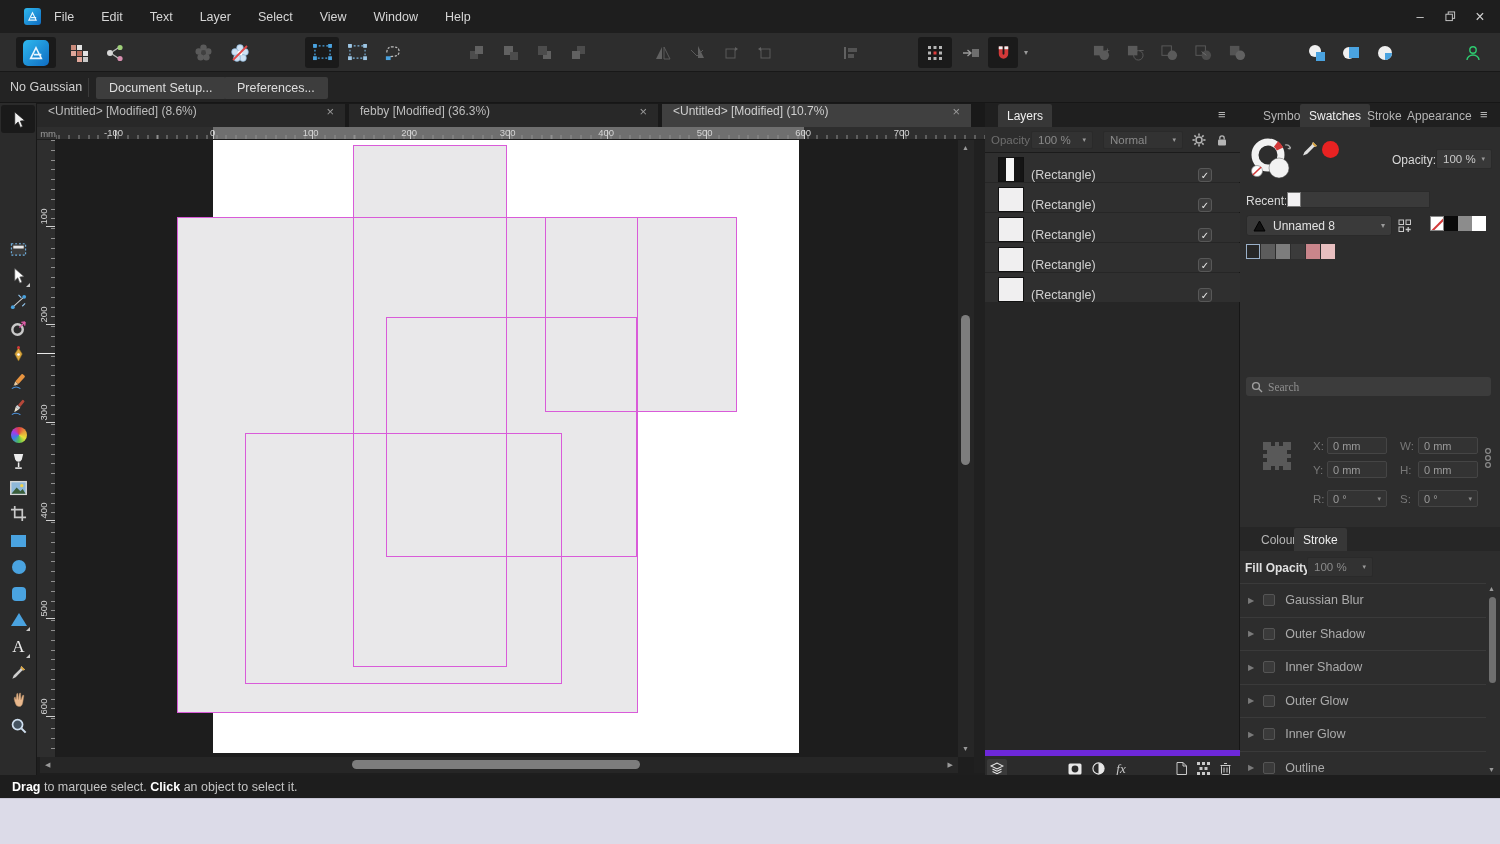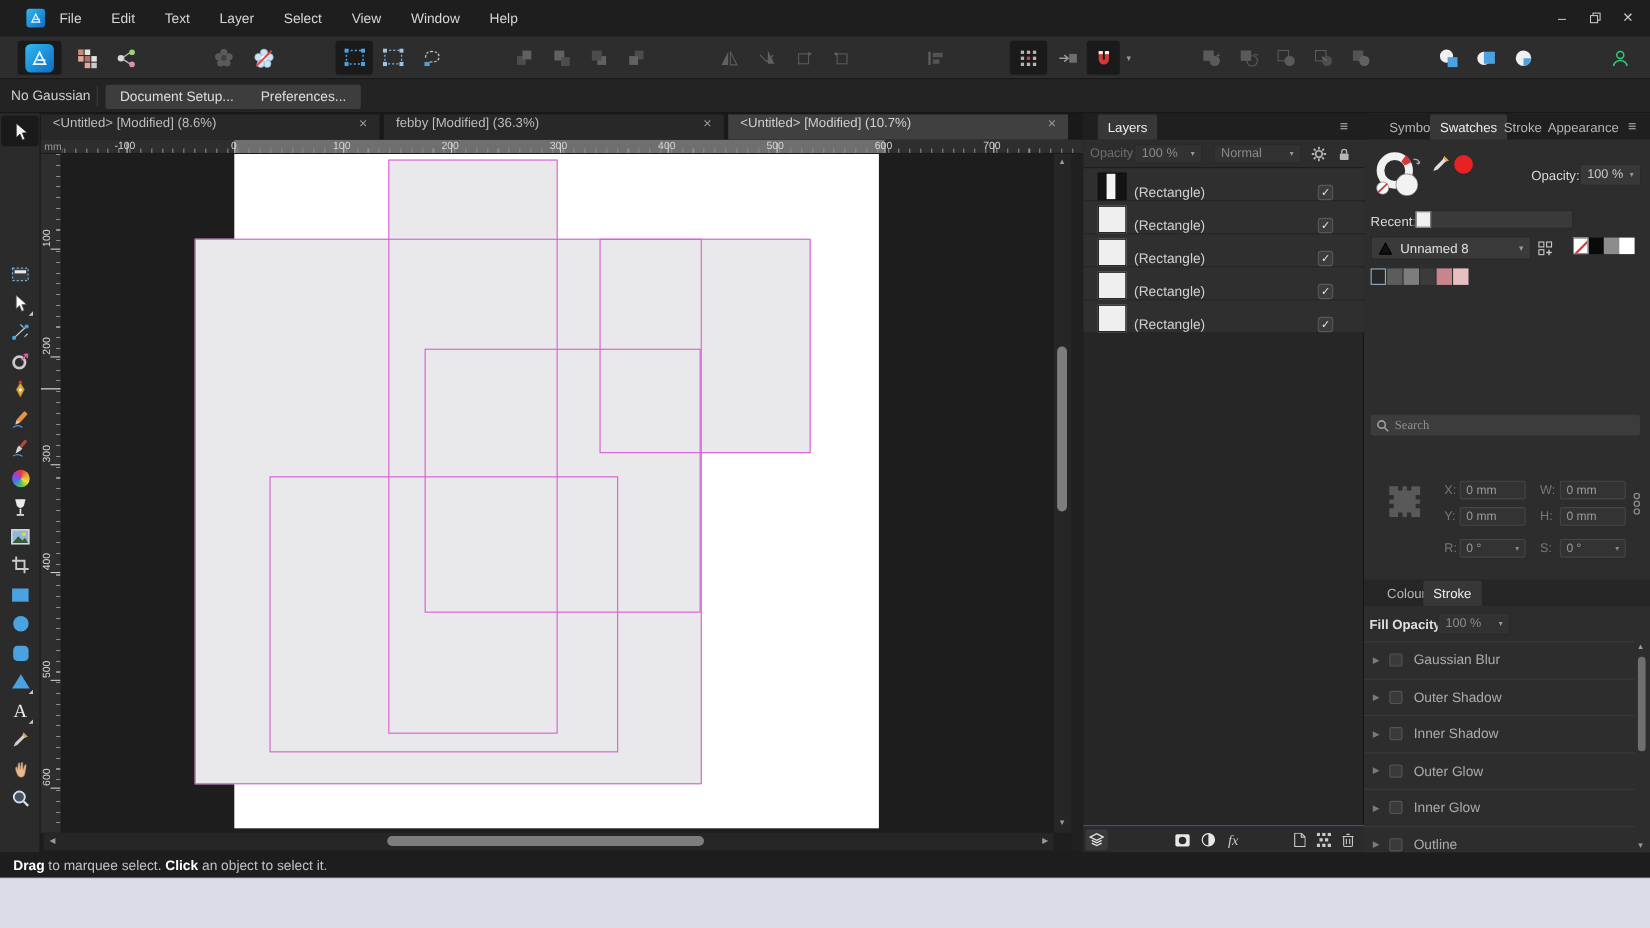--- a/index.html
+++ b/index.html
@@ -75,21 +75,21 @@
 .fieldlbl{font-size:11.5px;color:#777}
 
 
 #layers{position:absolute;left:985px;top:103px;width:255px;height:672px;background:#262626;border-right:1px solid #161616}
 .layer-row{position:absolute;left:0;width:255px;height:29px;background:#2f2f2f;display:flex;align-items:flex-end}
 .layer-thumb{width:26px;height:25px;margin-left:13px;background:#f0eff0;border:1px solid #111}
 .layer-thumb.v1{background:#141414;position:relative}
 .layer-thumb.v1::after{content:"";position:absolute;left:7px;top:0;width:8px;height:23px;background:#f4f4f4}
 .layer-label{margin-left:7px;font-size:12.5px;color:#d0d0d0}
 .layer-check{margin-left:auto;margin-right:28px;width:14px;height:14px;border-radius:3px;background:#3c3c3c;border:1px solid #585858;color:#e8e8e8;font-size:10px;display:flex;align-items:center;justify-content:center}
-#layers-footer{position:absolute;left:0;bottom:0;width:255px;height:25px;background:#2b2b2b;border-top:1px solid #6d28d9}
+#layers-footer{position:absolute;left:0;bottom:0;width:255px;height:25px;background:#2b2b2b;border-top:6px solid #6d28d9}
 .lf-ic{position:absolute;top:3px;width:20px;height:19px;display:flex;align-items:center;justify-content:center;color:#c9c9c9}
 
 
 #rightstack{position:absolute;left:1240px;top:103px;width:260px;height:672px;background:#2d2d2d}
 .swatch{width:14px;height:15px;display:inline-block}
 #searchbox{position:absolute;left:6px;top:274px;width:245px;height:19px;background:#3c3c3c;border-radius:3px;display:flex;align-items:center;padding:0 5px}
 #searchbox input{background:transparent;border:0;outline:0;color:#c9c9c9;font-size:11.5px;width:200px;font-family:inherit}
 #searchbox input::placeholder{color:#8f8f8f}
 .tfield{position:absolute;height:17px;background:#333;border:1px solid #454545;border-radius:2px;color:#9a9a9a;font-size:11px;display:flex;align-items:center;padding:0 5px}
 .effect-row{position:relative;height:33.5px;border-top:1px solid #3a3a3a;display:flex;align-items:center}

